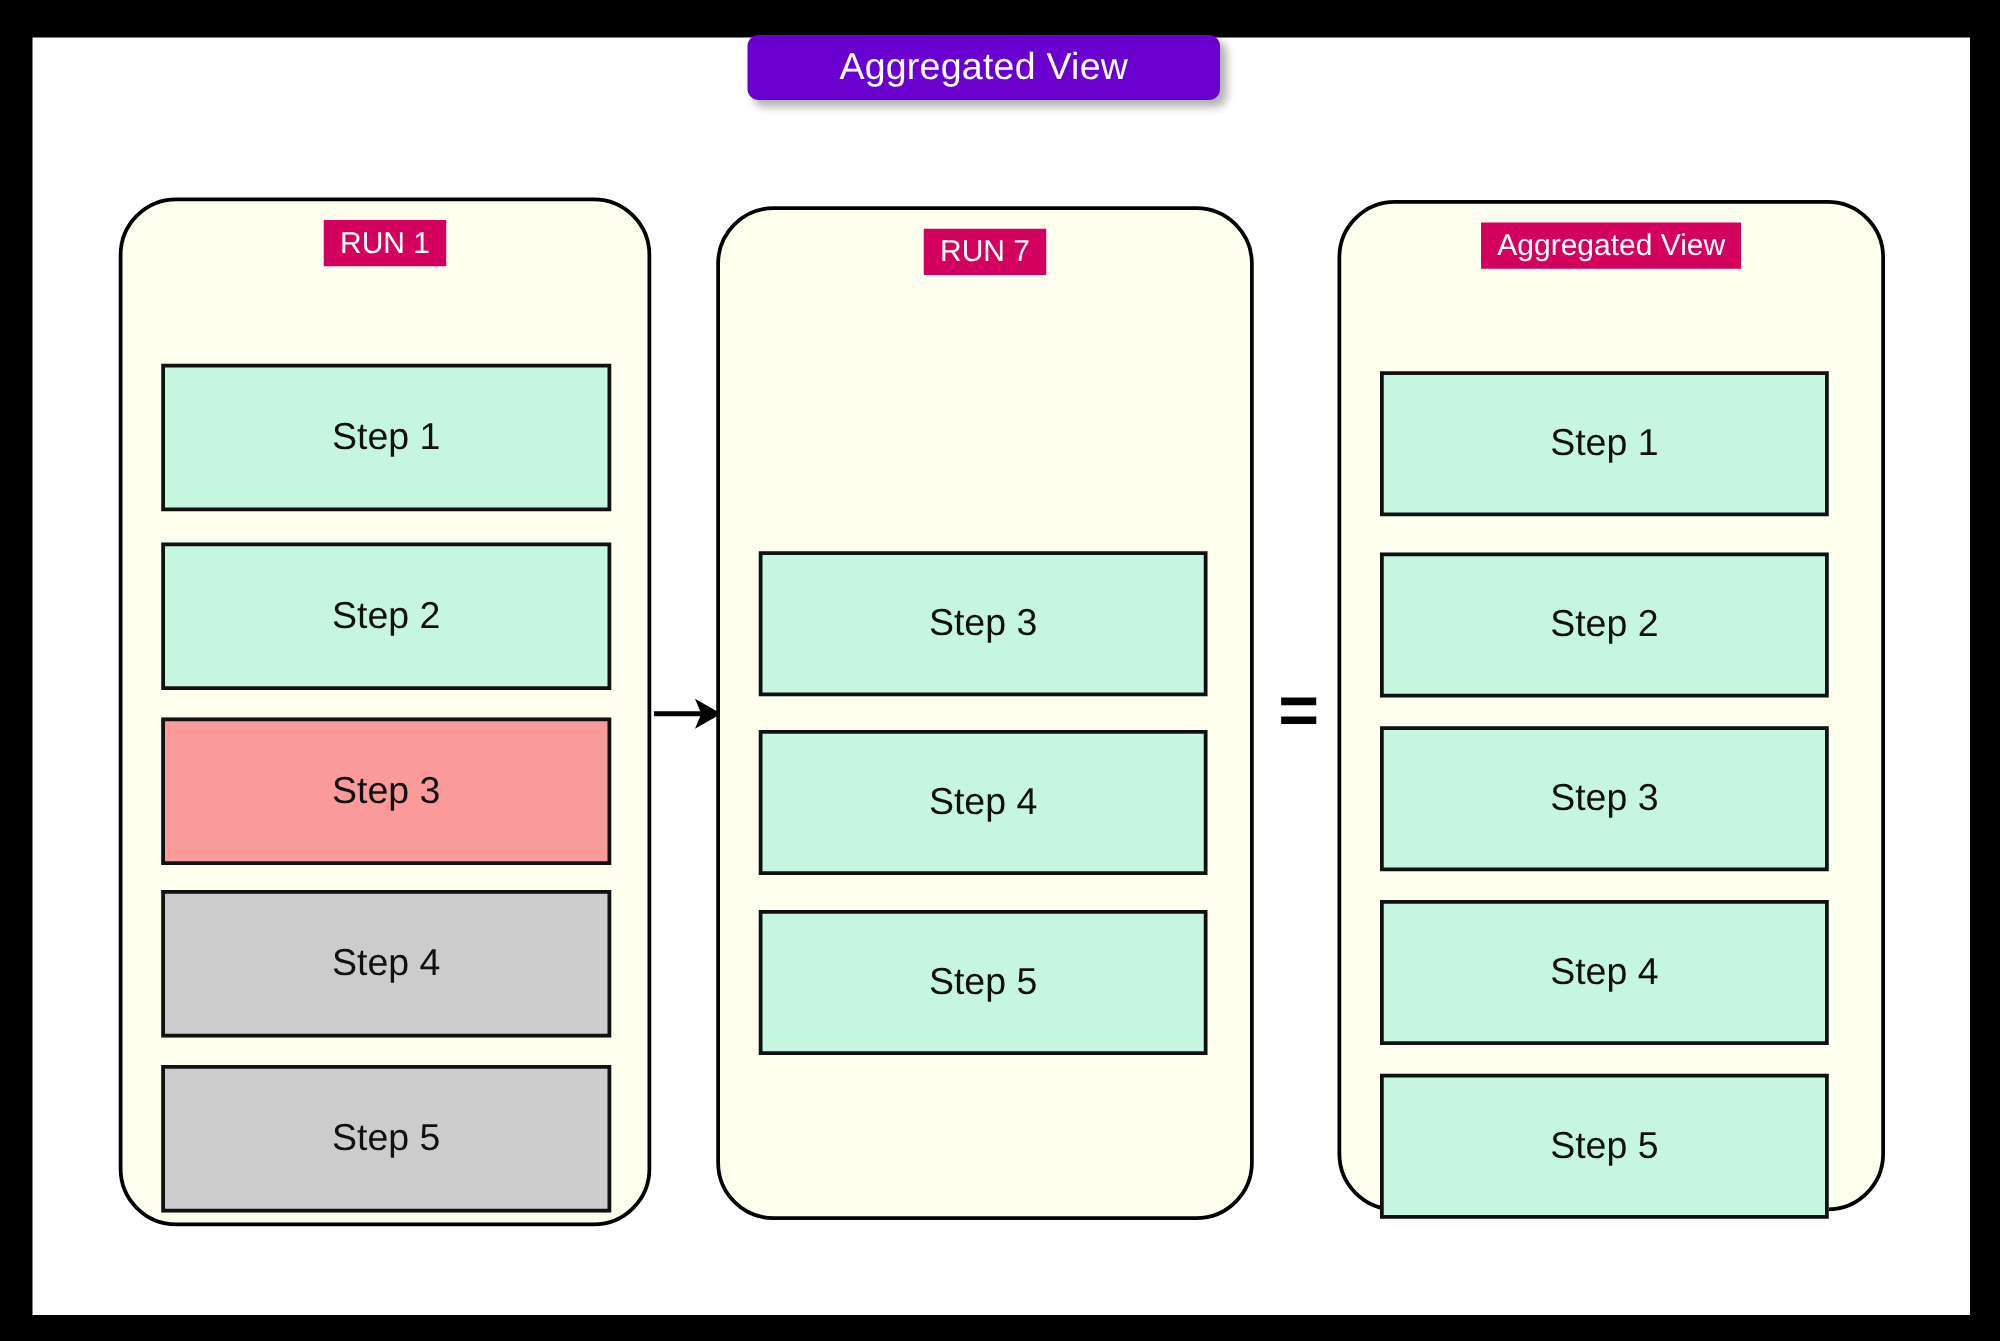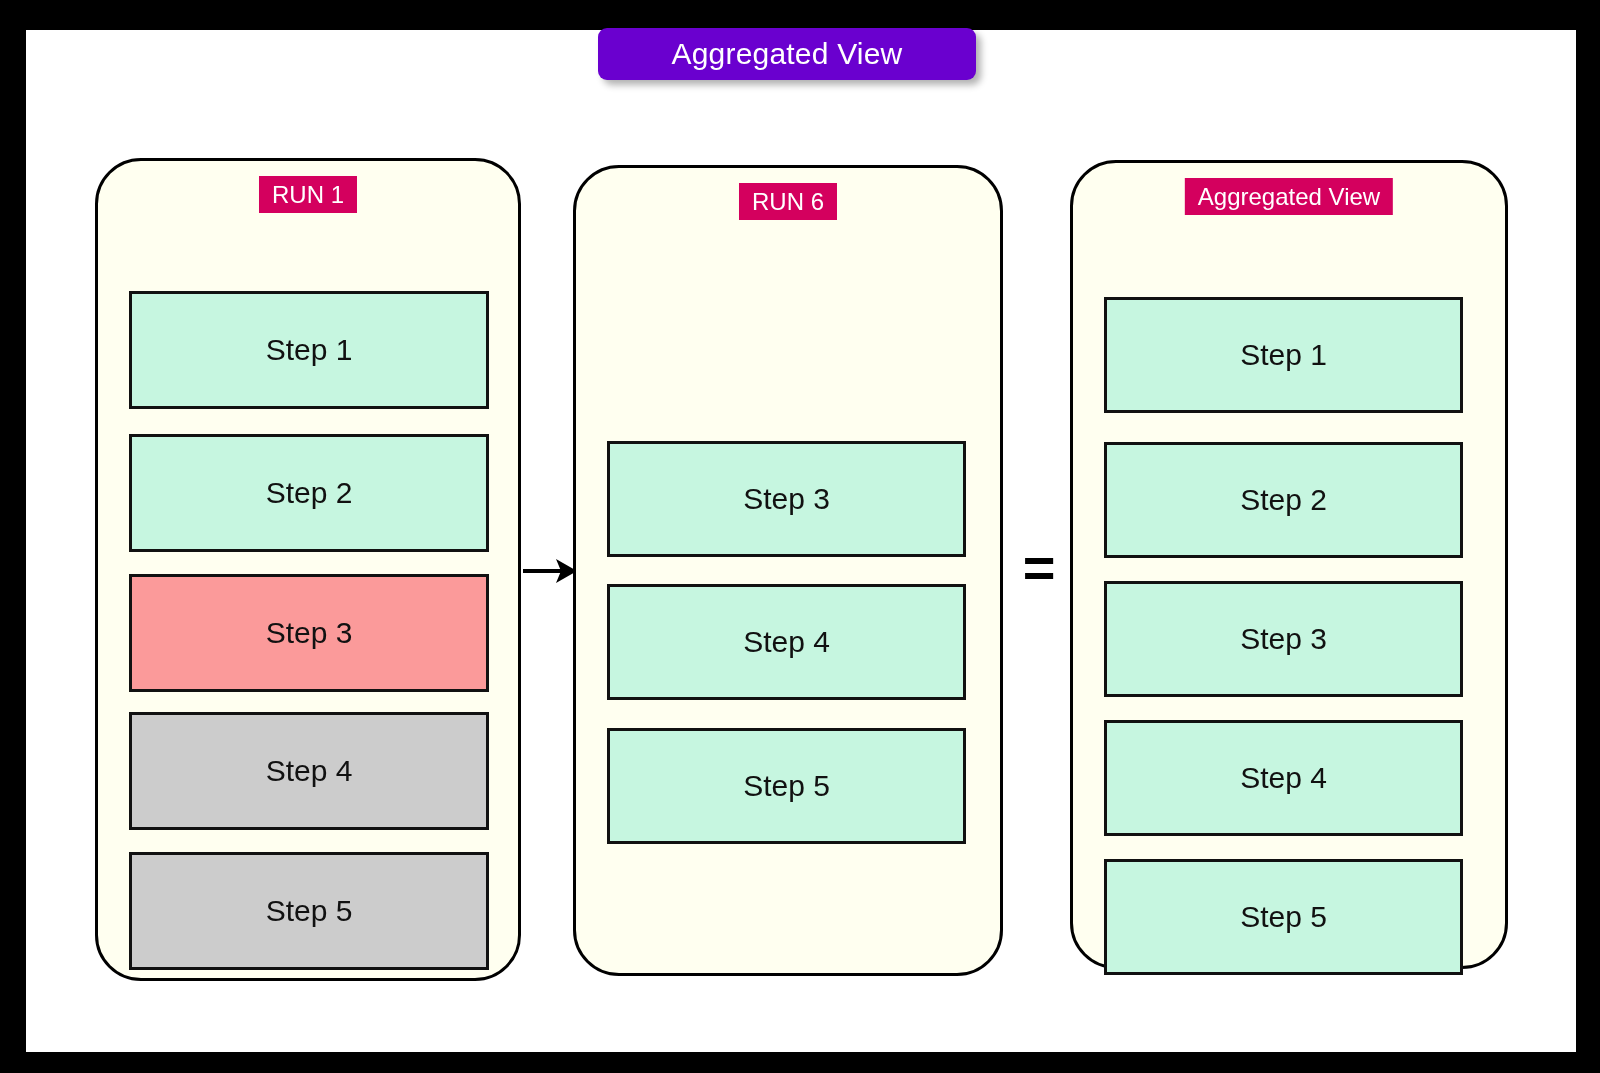--- a/index.html
+++ b/index.html
@@ -156,21 +156,21 @@
     </div>
 
     <div id="arrow-connector">
       <svg width="54" height="32" viewBox="0 0 54 32" aria-hidden="true">
         <line x1="0" y1="16" x2="40" y2="16" stroke="#000000" stroke-width="4"></line>
         <polygon points="33,4 54,16 33,28 38,16" fill="#000000"></polygon>
       </svg>
     </div>
 
     <div class="run-panel" id="panel-run2" style="background: rgb(255, 255, 240); border-color: rgb(0, 0, 0);">
-      <div class="panel-label" style="background: rgb(212, 0, 94); color: rgb(255, 255, 255);">RUN 6</div>
+      <div class="panel-label" style="background: rgb(212, 0, 94); color: rgb(255, 255, 255);">RUN 7</div>
       <div class="step-box i0" style="background: rgb(198, 246, 224); border-color: rgb(17, 17, 17);">Step 3</div>
       <div class="step-box i1" style="background: rgb(198, 246, 224); border-color: rgb(17, 17, 17);">Step 4</div>
       <div class="step-box i2" style="background: rgb(198, 246, 224); border-color: rgb(17, 17, 17);">Step 5</div>
     </div>
 
     <div id="equals-connector">=</div>
 
     <div class="run-panel" id="panel-agg" style="background: rgb(255, 255, 240); border-color: rgb(0, 0, 0);">
       <div class="panel-label" style="background: rgb(212, 0, 94); color: rgb(255, 255, 255);">Aggregated View</div>
       <div class="step-box i0" style="background: rgb(198, 246, 224); border-color: rgb(17, 17, 17);">Step 1</div>

